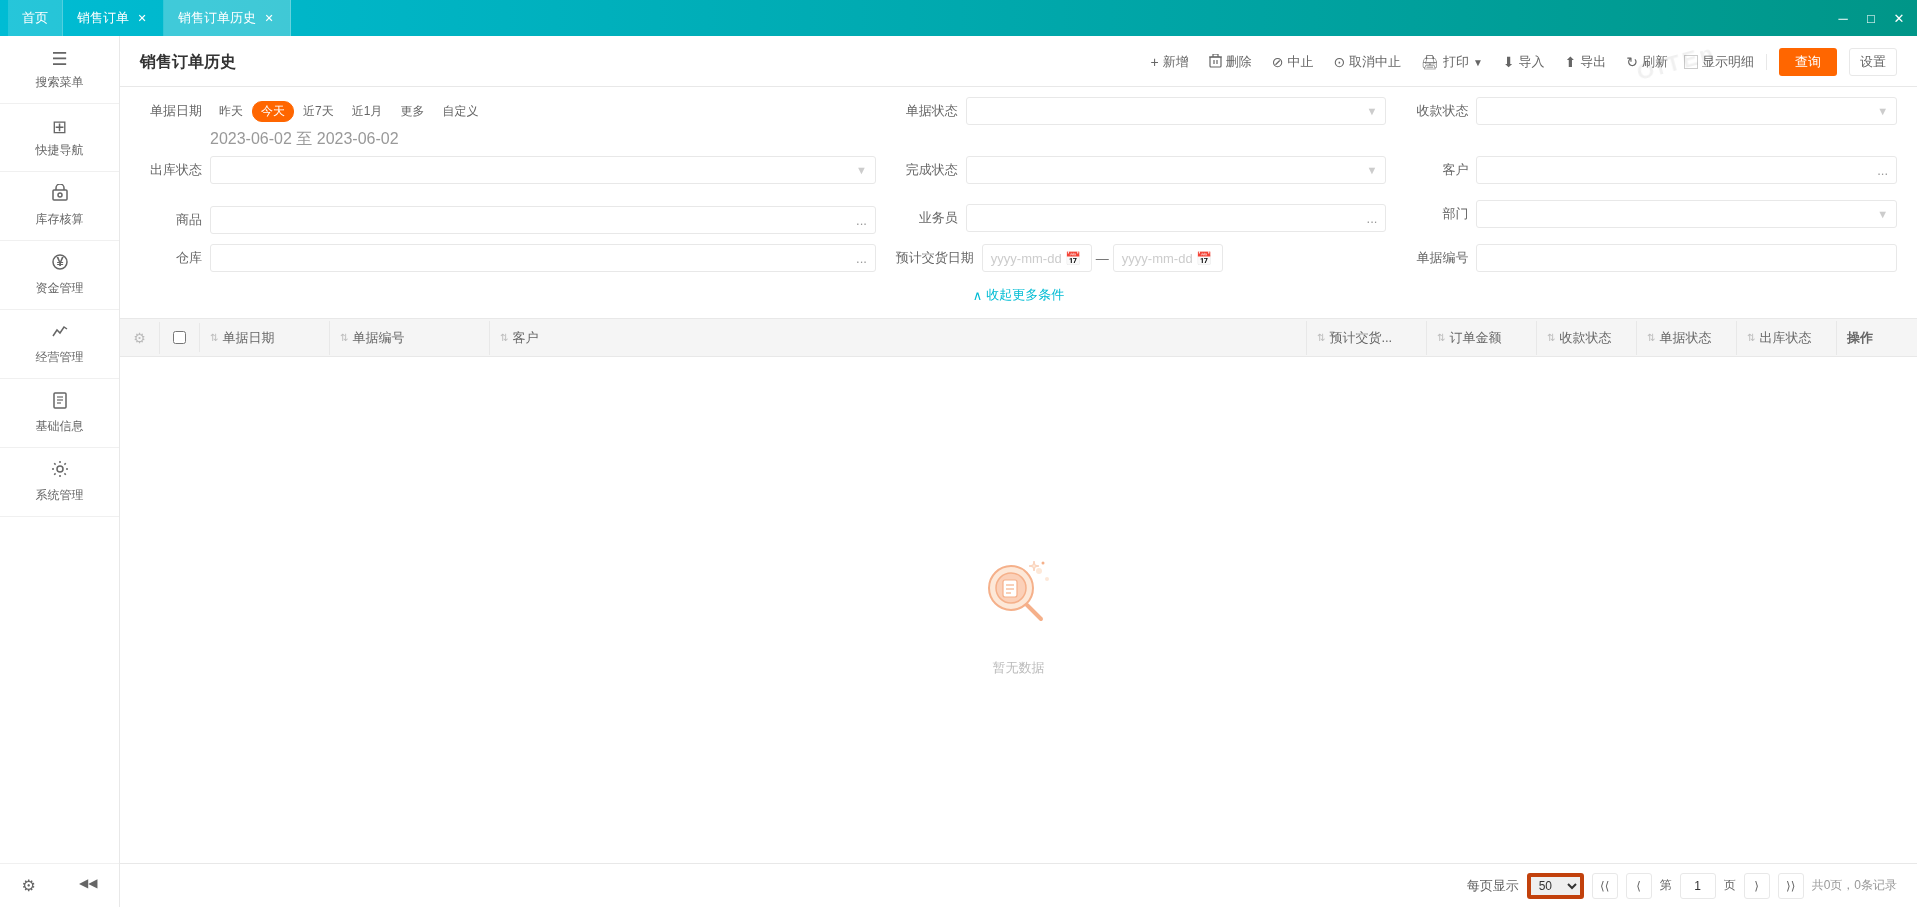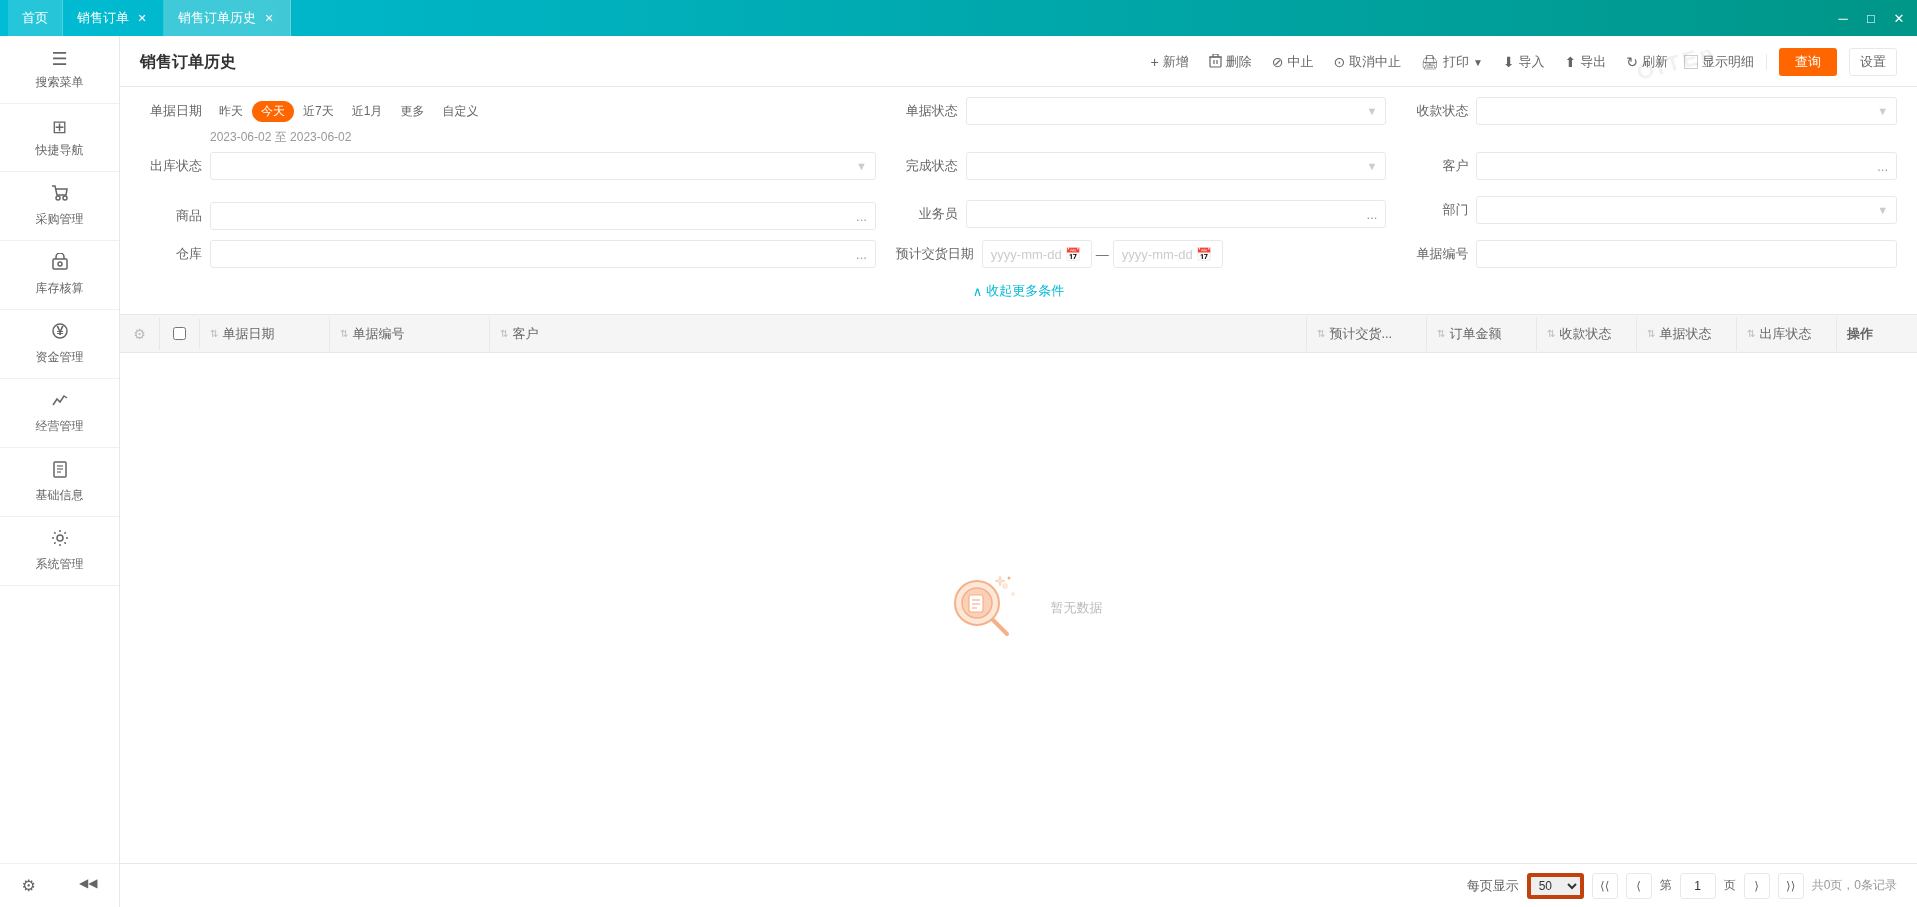--- a/index.html
+++ b/index.html
@@ -199,21 +199,21 @@
       cursor: pointer;
       color: #666;
       font-size: 12px;
       border: 1px solid transparent;
     }
     .date-quick-btn.active {
       background: #ff6600;
       color: #fff;
       border-color: #ff6600;
     }
-    .date-range-text { color: #999; font-size: 12px; }
+    .date-range-text { color: #999; font-size: 16px; }
     .filter-select {
       flex: 1;
       max-width: 300px;
       height: 28px;
       border: 1px solid #e8e8e8;
       border-radius: 3px;
       padding: 0 8px;
       display: flex;
       align-items: center;
       justify-content: space-between;
@@ -307,20 +307,21 @@
     .th-amount { width: 110px; }
     .th-receipt { width: 100px; }
     .th-status { width: 100px; }
     .th-warehouse { width: 100px; }
     .th-operation { width: 80px; margin-left: auto; border-right: none; }
 
     
     .empty-state {
       flex: 1;
       display: flex;
+      flex-direction: column;
       align-items: center;
       justify-content: center;
       color: #999;
       gap: 16px;
     }
     .empty-illustration {
       width: 100px;
       height: 100px;
       position: relative;
     }
@@ -415,30 +416,20 @@
       <span class="sidebar-icon">☰</span>
       <span class="sidebar-label">搜索菜单</span>
     </div>
     <div class="sidebar-item">
       <span class="sidebar-icon">⊞</span>
       <span class="sidebar-label">快捷导航</span>
     </div>
     <div class="sidebar-item">
       <span class="sidebar-icon">
         <svg width="18" height="18" viewBox="0 0 18 18" fill="none">
-          <circle cx="7" cy="14" r="2" stroke="#666" stroke-width="1.5"></circle>
-          <circle cx="14" cy="14" r="2" stroke="#666" stroke-width="1.5"></circle>
-          <polyline points="1,2 4,2 6,11 15,11 16,5 4,5" stroke="#666" stroke-width="1.5" fill="none"></polyline>
-        </svg>
-      </span>
-      <span class="sidebar-label">采购管理</span>
-    </div>
-    <div class="sidebar-item">
-      <span class="sidebar-icon">
-        <svg width="18" height="18" viewBox="0 0 18 18" fill="none">
           <rect x="2" y="6" width="14" height="10" stroke="#666" stroke-width="1.5" rx="1"></rect>
           <path d="M5 6V4a4 4 0 018 0v2" stroke="#666" stroke-width="1.5" fill="none"></path>
           <circle cx="9" cy="11" r="2" stroke="#666" stroke-width="1.5"></circle>
         </svg>
       </span>
       <span class="sidebar-label">库存核算</span>
     </div>
     <div class="sidebar-item">
       <span class="sidebar-icon">
         <svg width="18" height="18" viewBox="0 0 18 18" fill="none">

